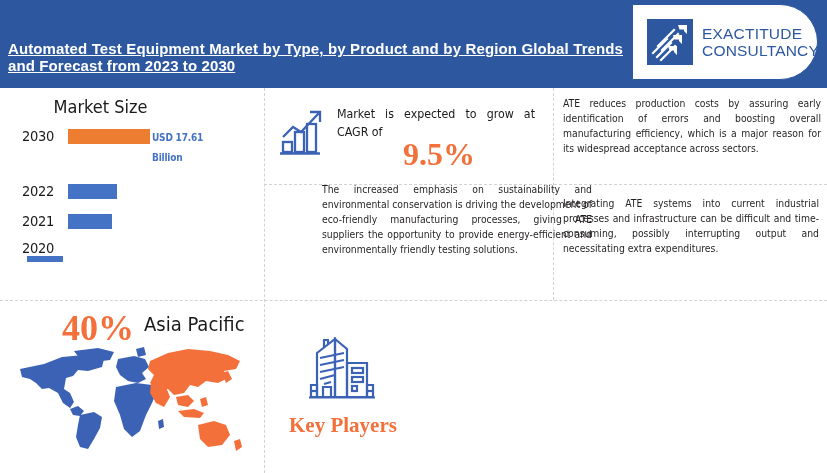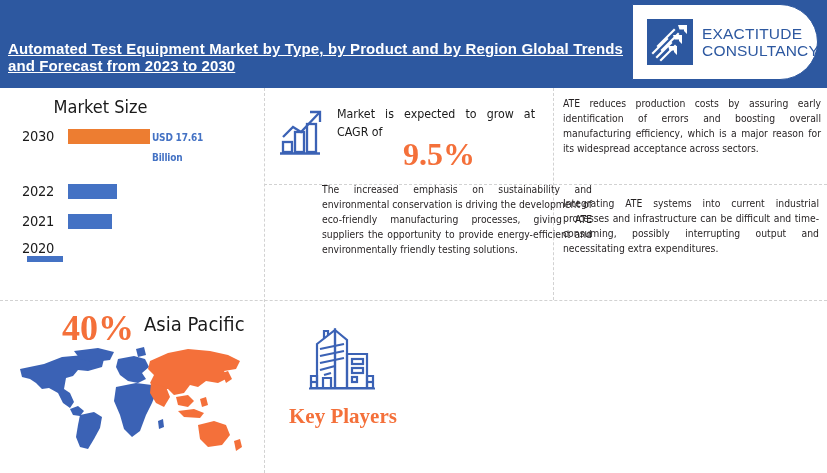--- a/index.html
+++ b/index.html
@@ -129,21 +129,21 @@
   #region-name {
     position:absolute; left:104px; top:11px;
     color:#1a1a1a; font-size:20px;
     font-family:"DejaVu Sans Condensed","Liberation Sans",sans-serif;
     margin-left:40px;
   }
   #world-map { position:absolute; left:18px; top:44px; }
 
   
   #panel-key-players {
-    position:absolute; left:265px; top:292px; width:288px; height:172px;
+    position:absolute; left:265px; top:301px; width:288px; height:172px;
   }
   #key-players-icon { position:absolute; left:40px; top:30px; }
   #key-players-label {
     position:absolute; left:22px; top:400px;
     color:#F4703A; font-size:21px; font-weight:bold;
     font-family:"Liberation Serif", serif;
   }
   #key-players-label { top:112px; left:24px; }
 </style>
 </head>

